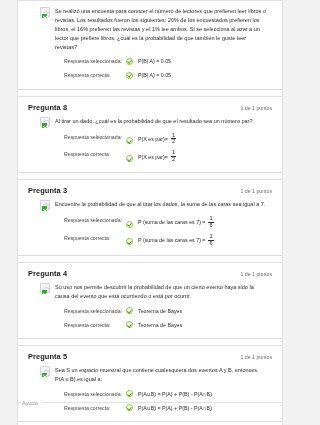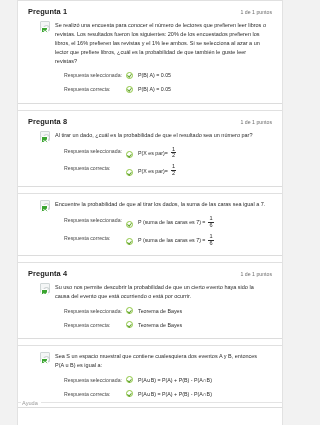--- a/index.html
+++ b/index.html
@@ -201,24 +201,20 @@
   }
 </style>
 </head>
 <body>
 
 <div id="page">
   <div class="page-col">
     <div class="q-list">
 
       <div class="qcard first">
-        <div class="qhead">
-          <div class="qtitle">Pregunta 1</div>
-          <div class="qpoints">1 de 1 puntos</div>
-        </div>
         <div class="qbody">
           <div class="qicon">
             <div class="sheet"></div>
               <div class="badge"></div>
           </div>
           <div class="qprompt">Se realizó una encuesta para conocer el número de lectores que prefieren leer libros o revistas. Los resultados fueron los siguientes: 20% de los encuestados prefieren los libros, el 16% prefieren las revistas y el 1% lee ambos. Si se selecciona al azar a un lector que prefiere libros, ¿cuál es la probabilidad de que también le guste leer revistas?</div>
         </div>
         <div class="answers">
           <div class="arow">
             <div class="alabel">Respuesta seleccionada:</div>
@@ -269,20 +265,24 @@
               <span class="frac">
                 <span class="num">1</span>
                 <span class="den">2</span>
               </span>
             </div>
           </div>
         </div>
       </div>
 
       <div class="qcard">
+        <div class="qhead">
+          <div class="qtitle">Pregunta 3</div>
+          <div class="qpoints">1 de 1 puntos</div>
+        </div>
         <div class="qbody">
           <div class="qicon">
             <div class="sheet"></div>
               <div class="badge"></div>
           </div>
           <div class="qprompt">Encuentre la probabilidad de que al tirar los dados, la suma de las caras sea igual a 7.</div>
         </div>
         <div class="answers">
           <div class="arow tall">
             <div class="alabel">Respuesta seleccionada:</div>
@@ -333,20 +333,24 @@
             <div class="alabel">Respuesta correcta:</div>
             <div class="acheck"></div>
             <div class="aval">
                 <span>Teorema de Bayes</span>
               </div>
           </div>
         </div>
       </div>
 
       <div class="qcard">
+        <div class="qhead">
+          <div class="qtitle">Pregunta 5</div>
+          <div class="qpoints">1 de 1 puntos</div>
+        </div>
         <div class="qbody">
           <div class="qicon">
             <div class="sheet"></div>
               <div class="badge"></div>
           </div>
           <div class="qprompt">Sea S un espacio muestral que contiene cualesquiera dos eventos A y B, entonces  P(A u B) es igual a:</div>
         </div>
         <div class="answers">
           <div class="arow">
             <div class="alabel">Respuesta seleccionada:</div>

